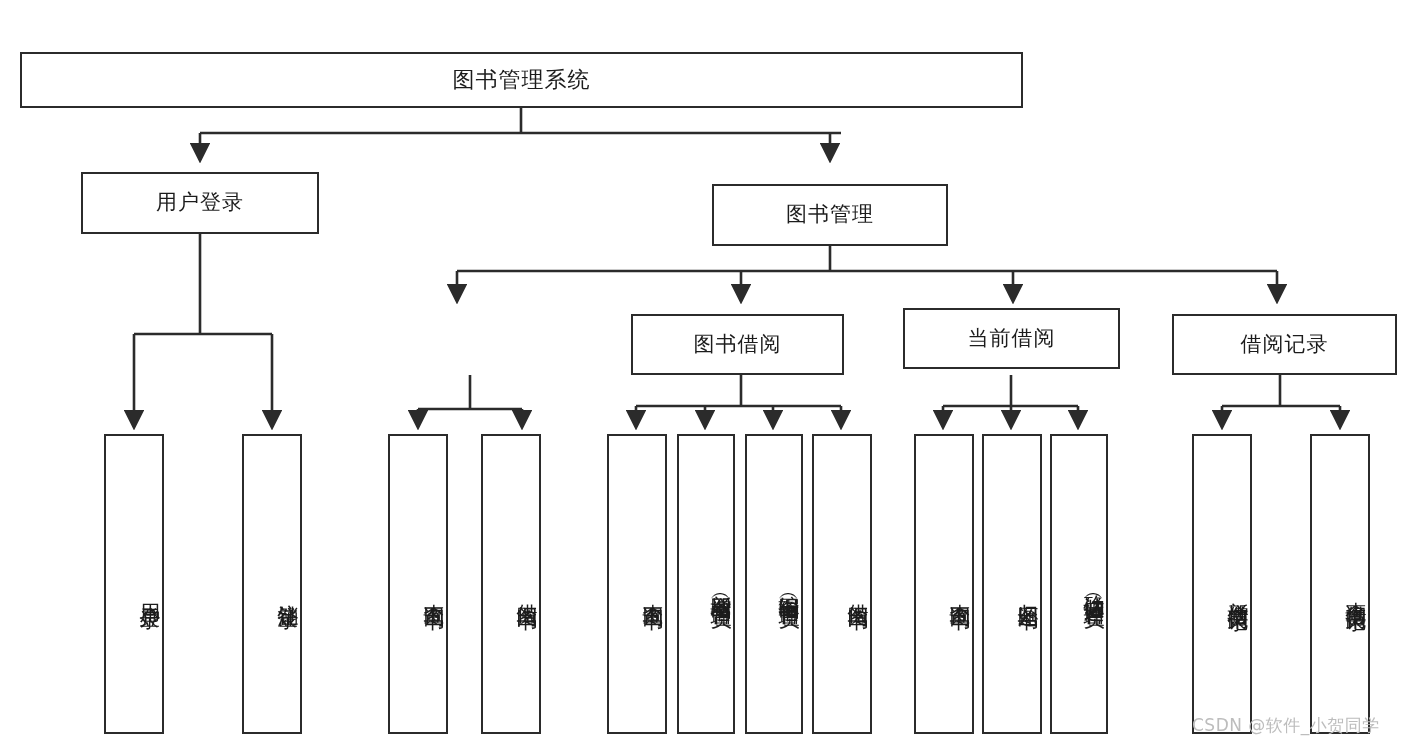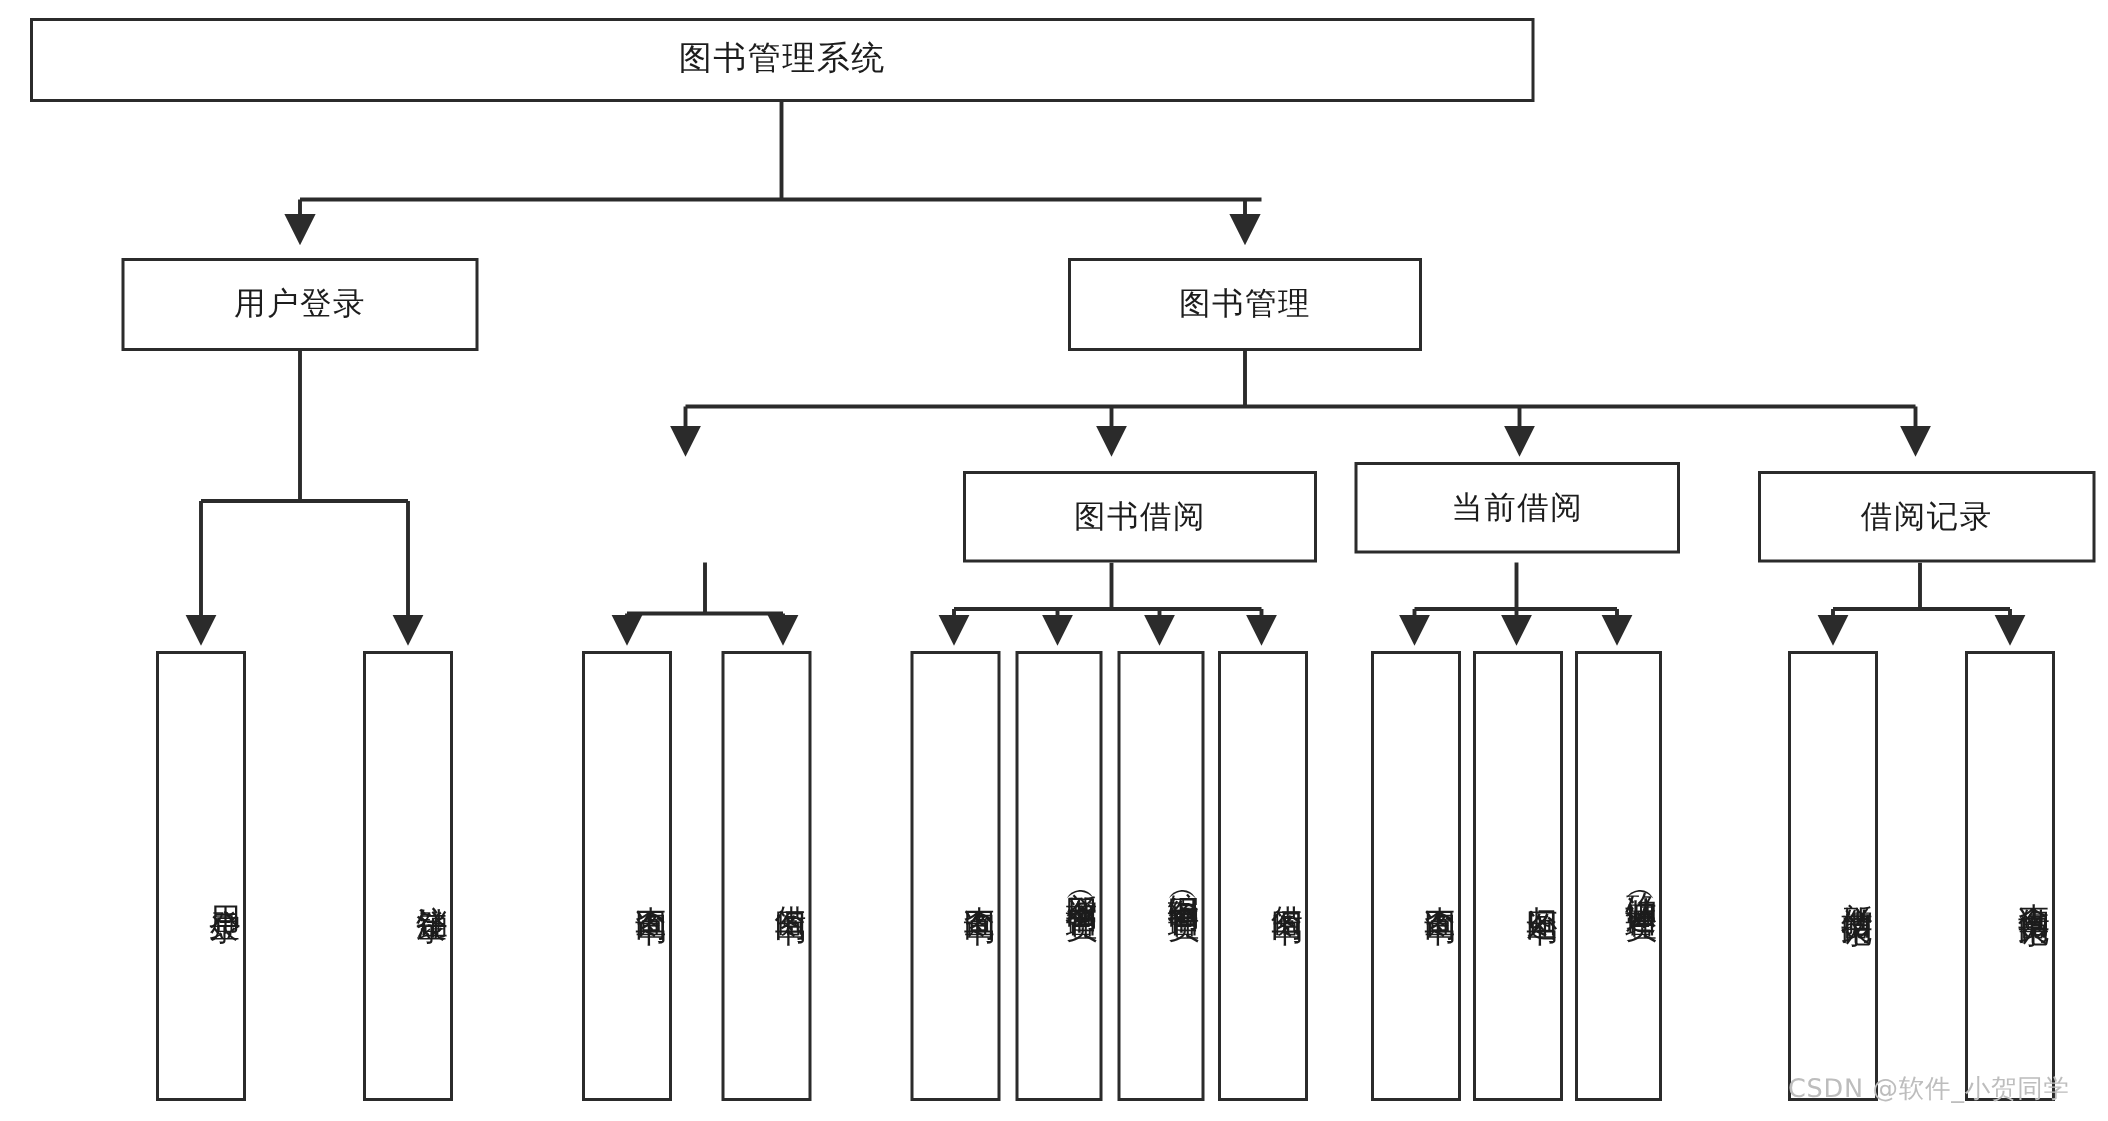--- a/index.html
+++ b/index.html
@@ -43,21 +43,21 @@
     letter-spacing:2px;
     line-height:1.15;
     writing-mode:vertical-rl;
     text-orientation:upright;
     align-items:flex-start;
     justify-content:center;
     padding-top:14px;
     white-space:normal;
   }
   .node.v.tall{padding-top:6px;}
-  .node.root{font-size:22px;}
+  .node.root{font-size:22px;margin-top:40px;}
   .watermark{
     position:absolute;
     left:1192px;
     top:714px;
     font-size:17px;
     color:#bdbdbd;
     letter-spacing:0.5px;
     white-space:nowrap;
     z-index:3;
     text-align:center;
@@ -114,23 +114,23 @@
       <path d="M 1280 375 L 1280 406"></path>
       <path d="M 1222 406 L 1340 406"></path>
       <path d="M 1222 406 L 1222 427" marker-end="url(#arrow)"></path>
       <path d="M 1340 406 L 1340 427" marker-end="url(#arrow)"></path>
     </g>
   </svg>
 
   <div class="node h root" style="left:20px;top:12px;width:1003px;height:56px;">图书管理系统</div>
 
   <div class="node h" style="left:81px;top:172px;width:238px;height:62px;">用户登录</div>
-  <div class="node h" style="left:712px;top:172px;width:236px;height:62px;">图书管理</div>
+  <div class="node h" style="left:712px;top:184px;width:236px;height:62px;">图书管理</div>
 
-  <div class="node h" style="left:631px;top:314px;width:236px;height:61px;margin-left:11px;">图书借阅</div>
+  <div class="node h" style="left:631px;top:314px;width:213px;height:61px;">图书借阅</div>
   <div class="node h" style="left:903px;top:308px;width:217px;height:61px;">当前借阅</div>
   <div class="node h" style="left:1172px;top:314px;width:225px;height:61px;">借阅记录</div>
 
   <div class="node v" style="left:104px;top:434px;width:60px;height:300px;">用户登录</div>
   <div class="node v" style="left:242px;top:434px;width:60px;height:300px;">注销登录</div>
 
   <div class="node v" style="left:388px;top:434px;width:60px;height:300px;">查询图书</div>
   <div class="node v" style="left:481px;top:434px;width:60px;height:300px;">借阅图书</div>
 
   <div class="node v" style="left:607px;top:434px;width:60px;height:300px;">查询图书</div>

